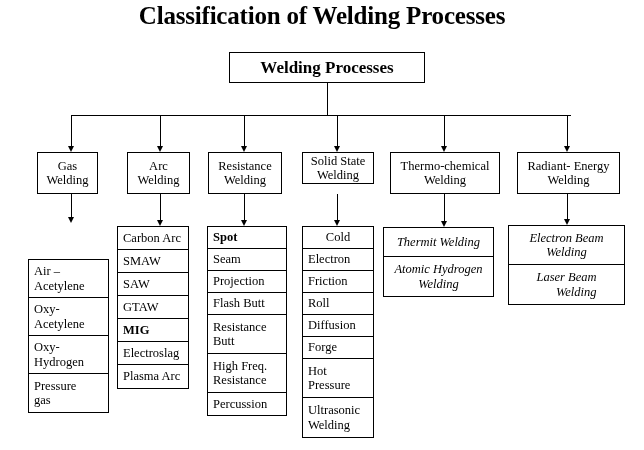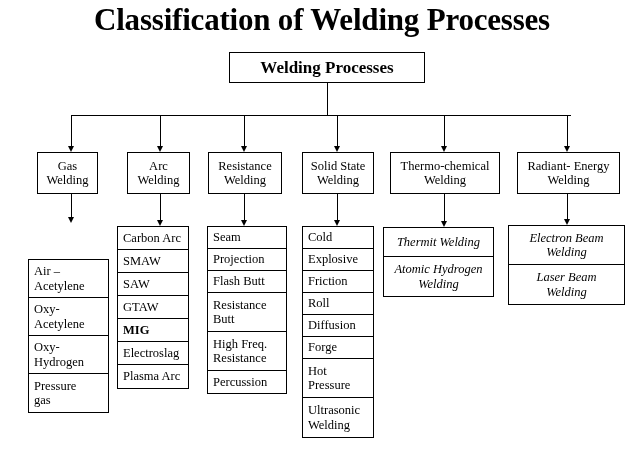--- a/index.html
+++ b/index.html
@@ -16,21 +16,21 @@
     color: #000000;
     overflow: hidden;
   }
   
   #page-title {
     position: absolute;
     left: 0;
     top: 2px;
     width: 644px;
     text-align: center;
-    font-size: 31px;
+    font-size: 25px;
     font-weight: bold;
     letter-spacing: -0.2px;
   }
   
   .box {
     position: absolute;
     box-sizing: border-box;
     border: 1.6px solid #000;
     background: #fff;
     display: flex;
@@ -206,20 +206,25 @@
           </div>
         </div>
       </div>
       <div class="box cat-box" style="left: 208px; top: 152px; width: 74px; height: 42px;">
         <div>
           <div>Resistance</div>
           <div>Welding</div>
         </div>
       </div>
       <div class="stack left" style="left: 207px; top: 226px; width: 80px;">
+        <div class="cell bold" style="height: 22px;">
+          <div>
+            <div>Spot</div>
+          </div>
+        </div>
         <div class="cell" style="height: 22px;">
           <div>
             <div>Seam</div>
           </div>
         </div>
         <div class="cell" style="height: 22px;">
           <div>
             <div>Projection</div>
           </div>
         </div>
@@ -239,35 +244,35 @@
             <div>High Freq.</div>
             <div>Resistance</div>
           </div>
         </div>
         <div class="cell" style="height: 22px;">
           <div>
             <div>Percussion</div>
           </div>
         </div>
       </div>
-      <div class="box cat-box" style="left: 302px; top: 152px; width: 72px; height: 42px;">
+      <div class="box cat-box" style="left: 302px; top: 152px; width: 72px; height: 32px;">
         <div>
           <div>Solid State</div>
           <div>Welding</div>
         </div>
       </div>
       <div class="stack left" style="left: 302px; top: 226px; width: 72px;">
-        <div class="cell" style="height: 22px;">
+        <div class="cell" style="height: 22px; justify-content: center;">
           <div>
             <div>Cold</div>
           </div>
         </div>
         <div class="cell" style="height: 22px;">
           <div>
-            <div>Explosive</div>
+            <div>Electron</div>
           </div>
         </div>
         <div class="cell" style="height: 22px;">
           <div>
             <div>Friction</div>
           </div>
         </div>
         <div class="cell" style="height: 22px;">
           <div>
             <div>Roll</div>
@@ -321,21 +326,21 @@
           <div>Welding</div>
         </div>
       </div>
       <div class="stack center" style="left: 508px; top: 225px; width: 117px;">
         <div class="cell" style="height: 39px;">
           <div>
             <div>Electron Beam</div>
             <div>Welding</div>
           </div>
         </div>
-        <div class="cell" style="height: 39px;">
+        <div class="cell" style="height: 39px; text-align: right;">
           <div>
             <div>Laser Beam</div>
             <div>Welding</div>
           </div>
         </div>
       </div>
     </div>
 
 </div>
 

